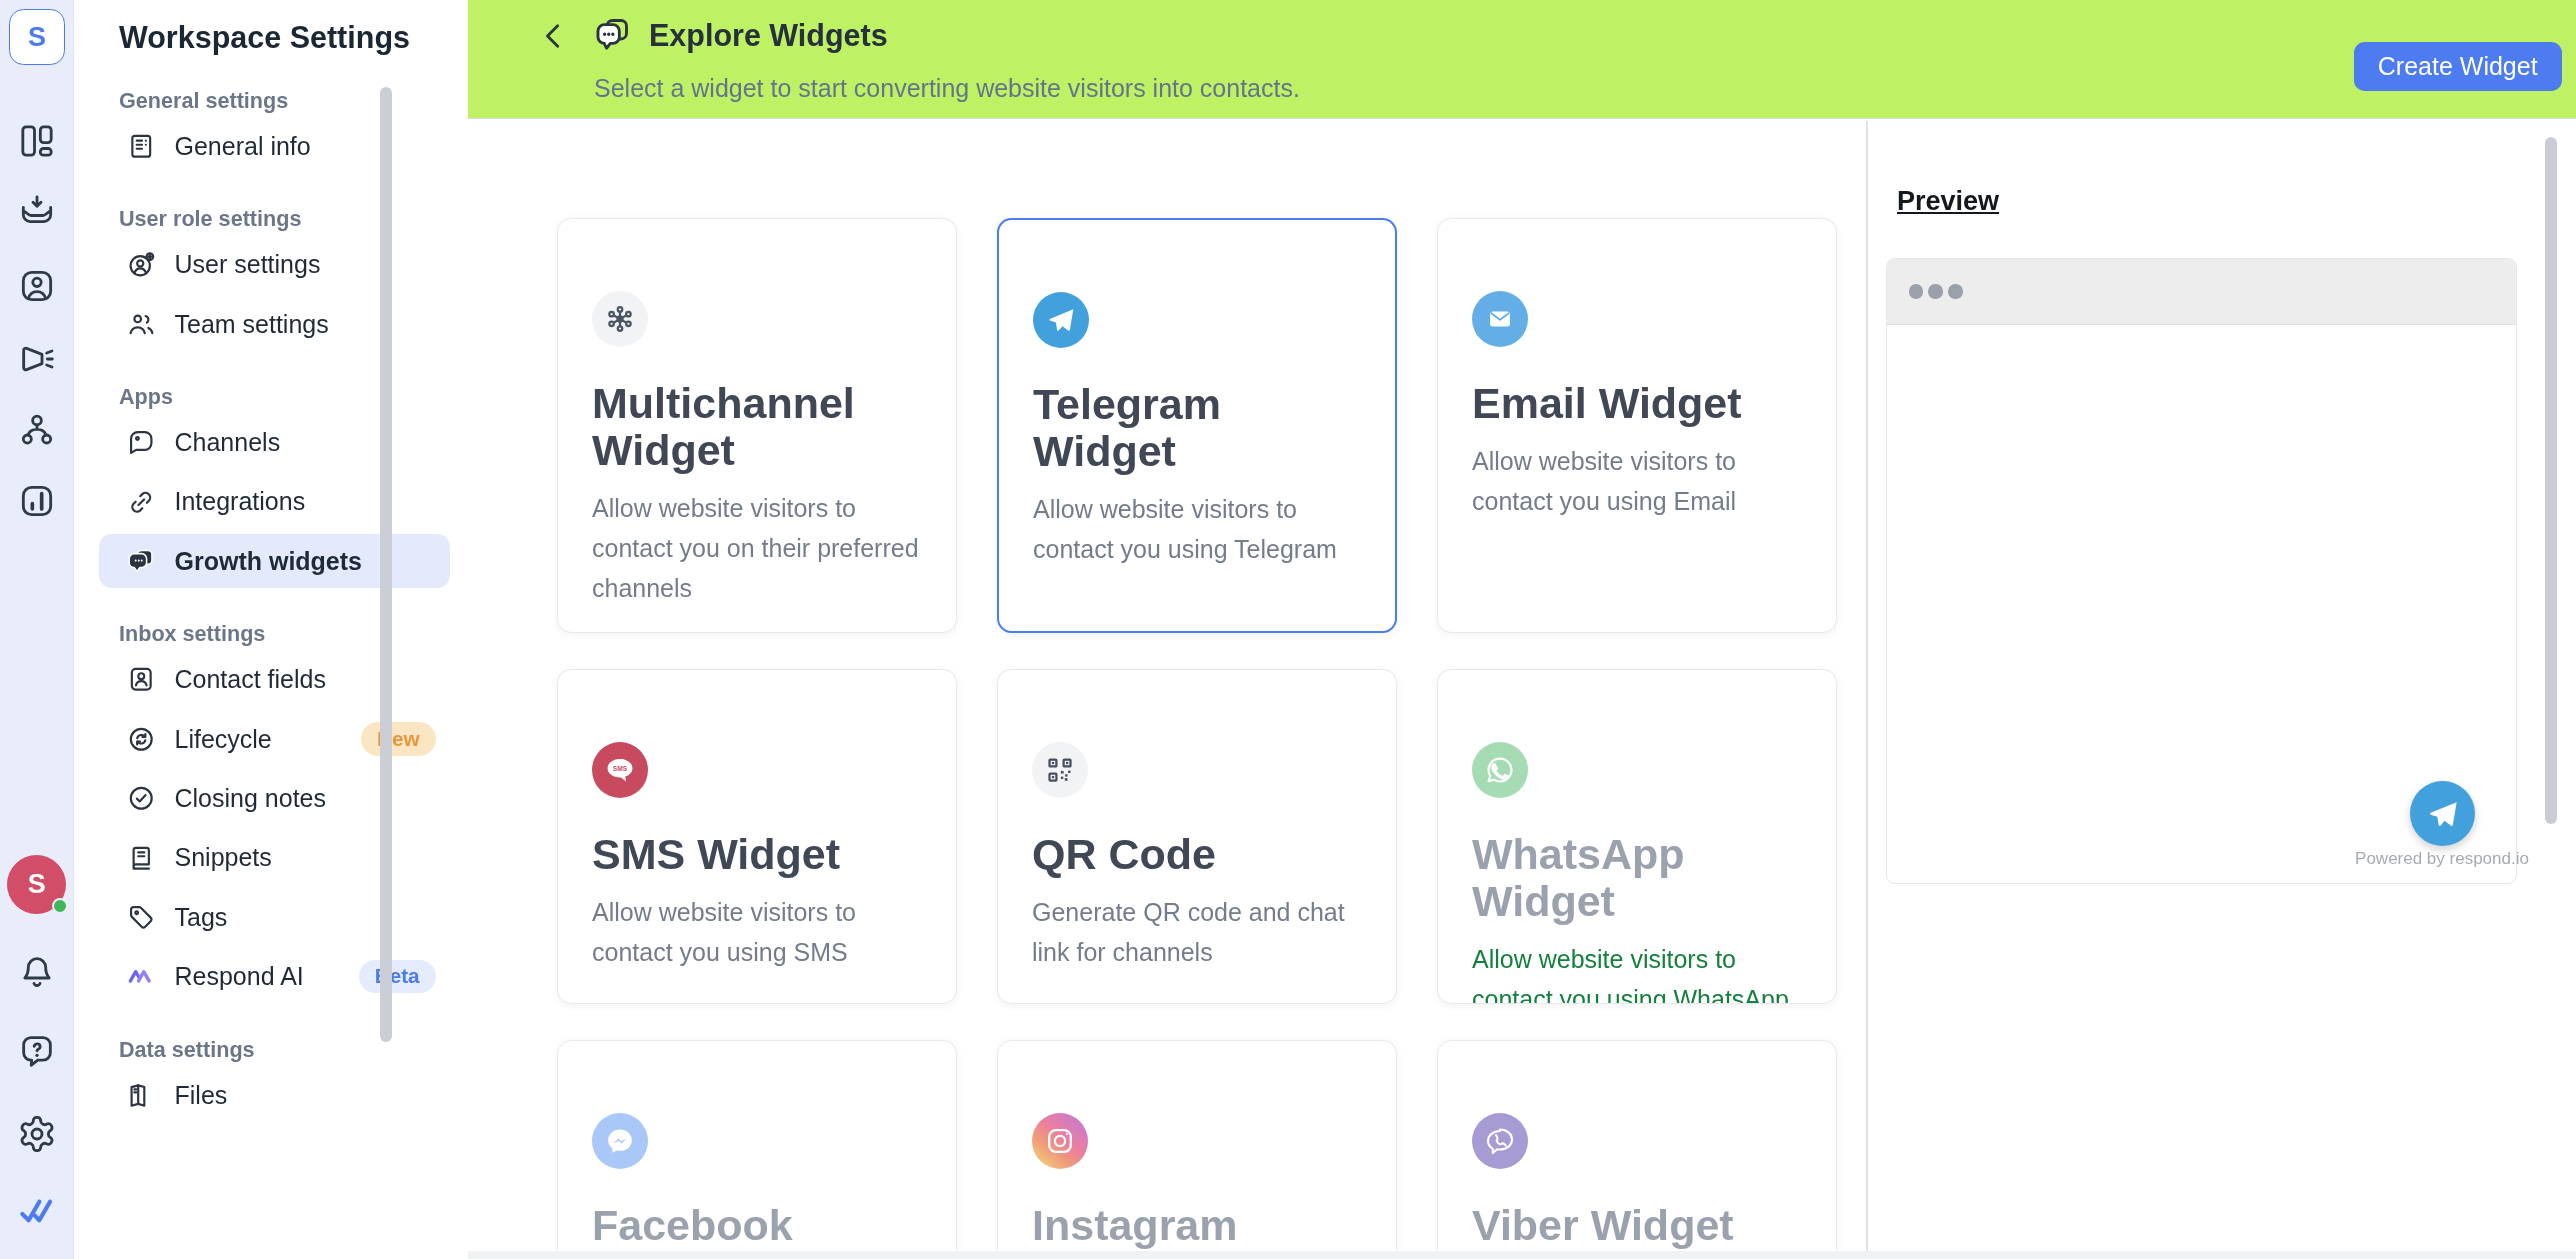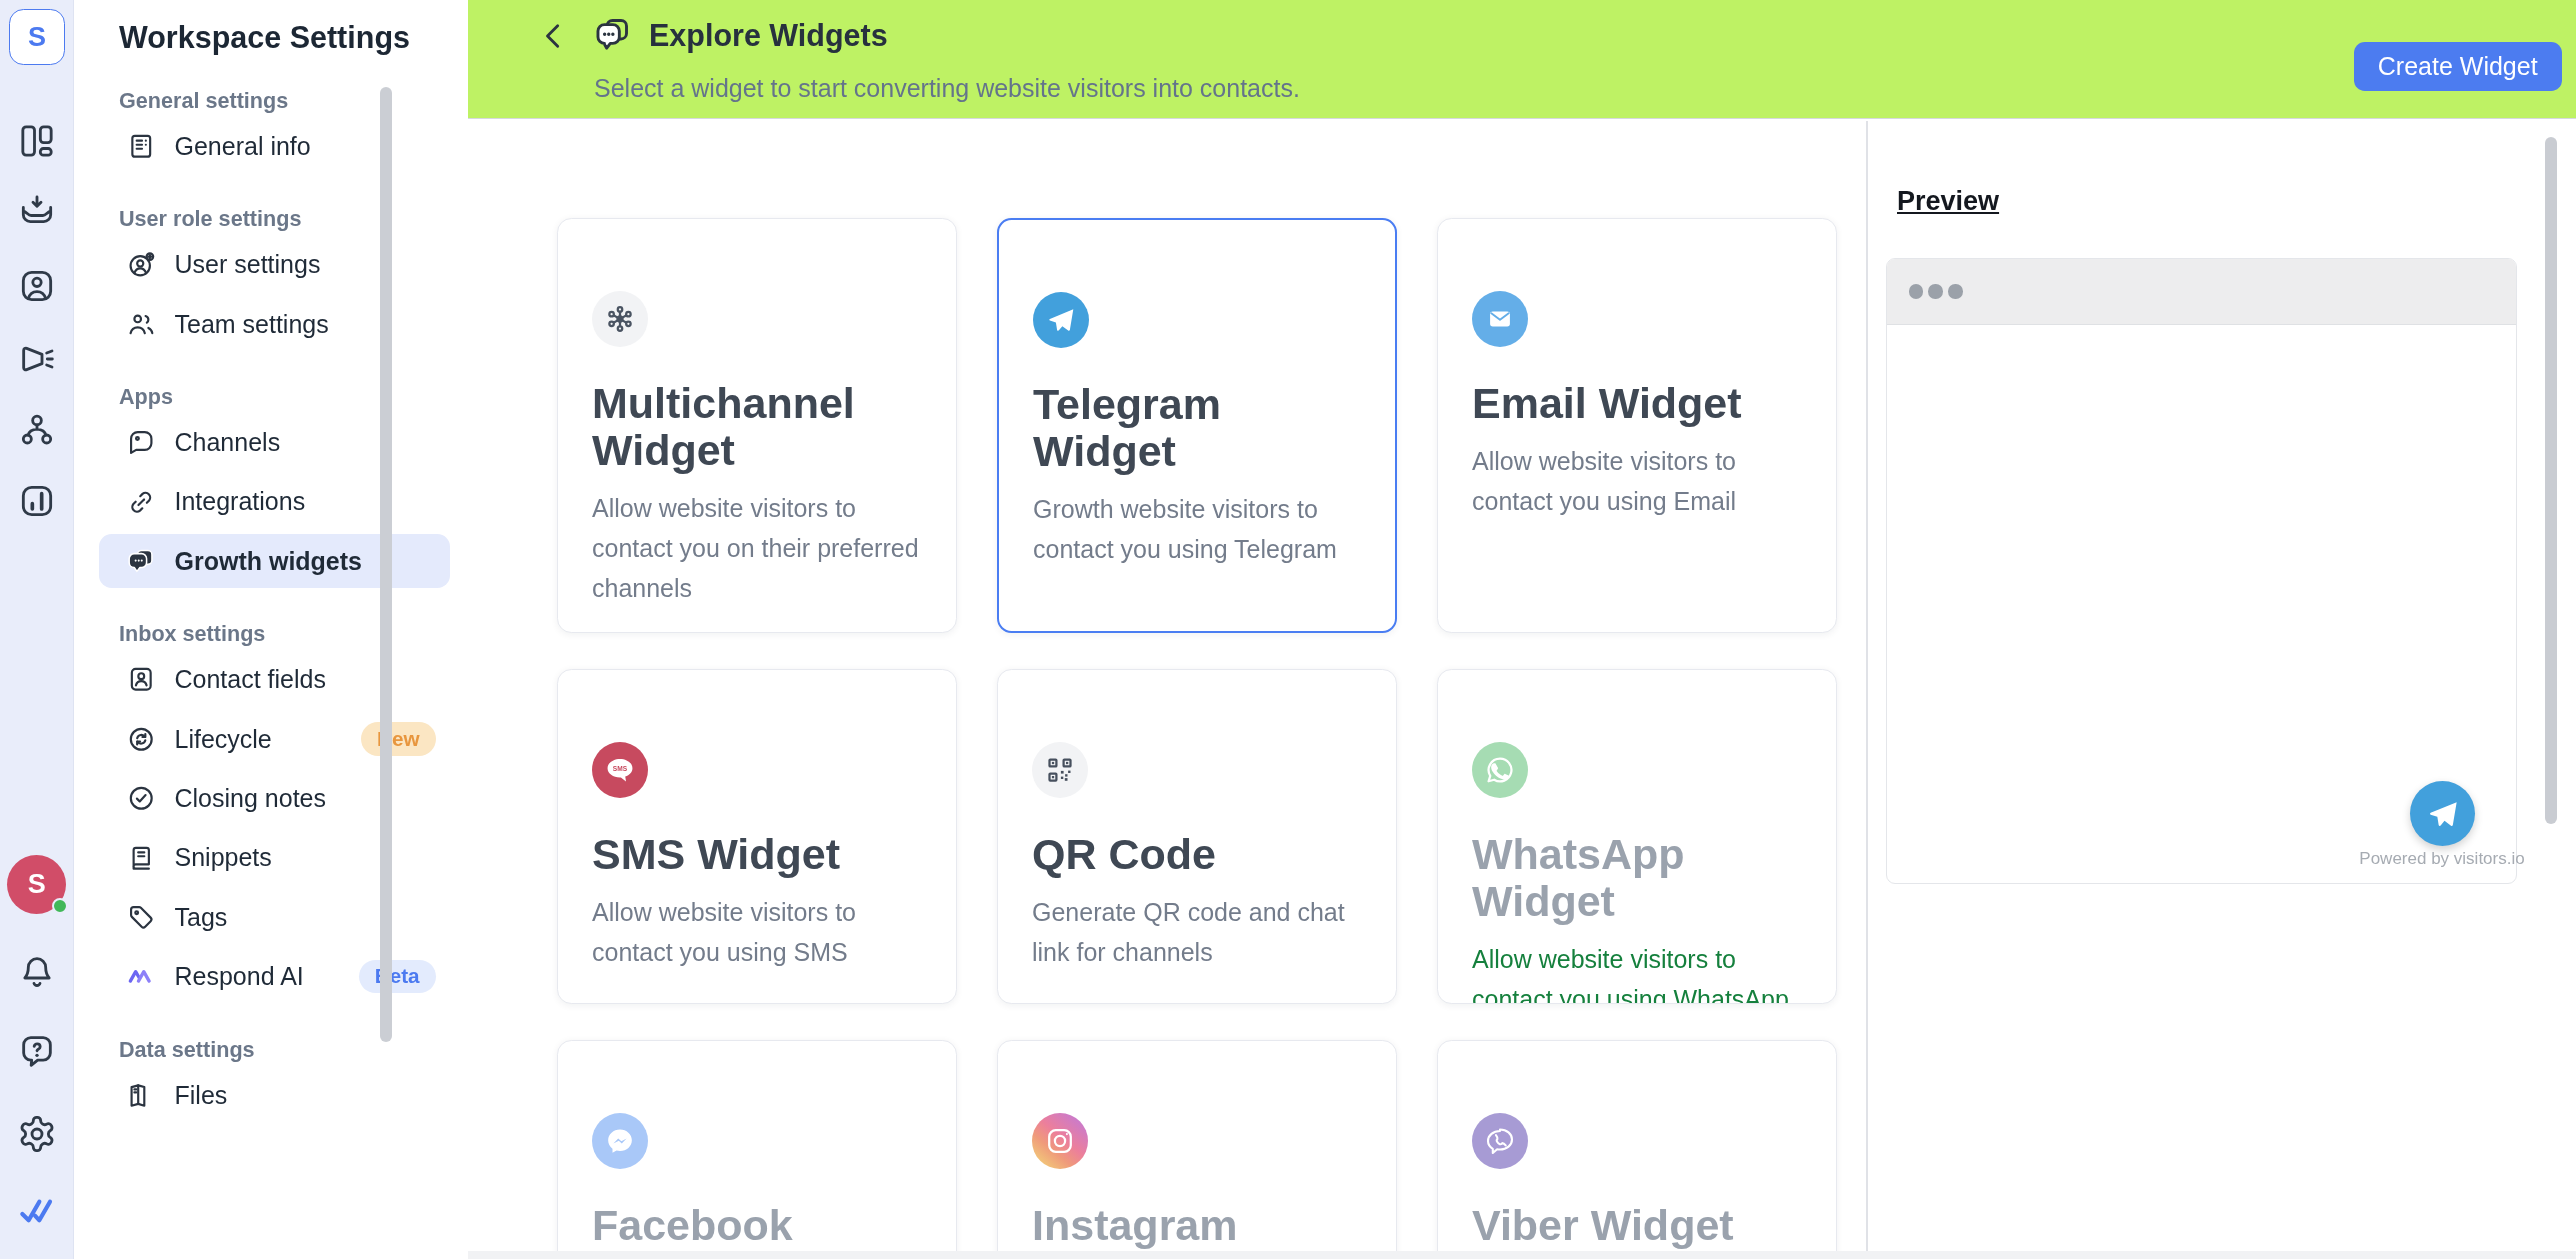--- a/index.html
+++ b/index.html
@@ -336,21 +336,21 @@
             <h3>Multichannel Widget</h3>
             <p>Allow website visitors to contact you on their preferred channels</p>
           </div>
           <div class="card selected">
             <div class="icon-circle" style="background: rgb(66, 160, 220); color: rgb(255, 255, 255);">
               <svg viewBox="0 0 24 24" fill="none" stroke="currentColor" stroke-width="1.7" stroke-linecap="round" stroke-linejoin="round">
                 <path fill="#fff" stroke="none" d="M20.2 4.9 4.6 11.3c-.5.2-.5.9 0 1.1l4 1.3.8 4.9c.1.6.8.8 1.2.3l2.3-2.8 3.9 2.9c.4.3 1 .1 1.1-.4L20.2 4.9Z"></path>
               </svg>
             </div>
             <h3>Telegram Widget</h3>
-            <p>Growth website visitors to contact you using Telegram</p>
+            <p>Allow website visitors to contact you using Telegram</p>
           </div>
           <div class="card">
             <div class="icon-circle" style="background: rgb(100, 174, 232); color: rgb(255, 255, 255);">
               <svg viewBox="0 0 24 24" fill="none" stroke="currentColor" stroke-width="1.7" stroke-linecap="round" stroke-linejoin="round">
                 <rect x="5.4" y="7" width="13.2" height="10" rx="1.8" fill="#fff" stroke="none"></rect>
                 <path stroke="#64aee8" stroke-width="1.3" d="m6.2 8.2 5.8 4.3 5.8-4.3"></path>
               </svg>
             </div>
             <h3>Email Widget</h3>
             <p>Allow website visitors to contact you using Email</p>
@@ -440,20 +440,20 @@
           <i></i>
             <i></i>
             <i></i>
         </div>
       </div>
       <div class="fab" style="color: rgb(255, 255, 255);">
           <svg viewBox="0 0 24 24" fill="none" stroke="currentColor" stroke-width="1.7" stroke-linecap="round" stroke-linejoin="round">
             <path fill="#fff" stroke="none" d="M20.2 4.9 4.6 11.3c-.5.2-.5.9 0 1.1l4 1.3.8 4.9c.1.6.8.8 1.2.3l2.3-2.8 3.9 2.9c.4.3 1 .1 1.1-.4L20.2 4.9Z"></path>
           </svg>
         </div>
-      <div class="powered">Powered by visitors.io</div>
+      <div class="powered">Powered by respond.io</div>
     </section>
   </main>
 
   <div class="page-scroll"></div>
   <div class="hstrip"></div>
 </div>
 
 
 </body></html>

